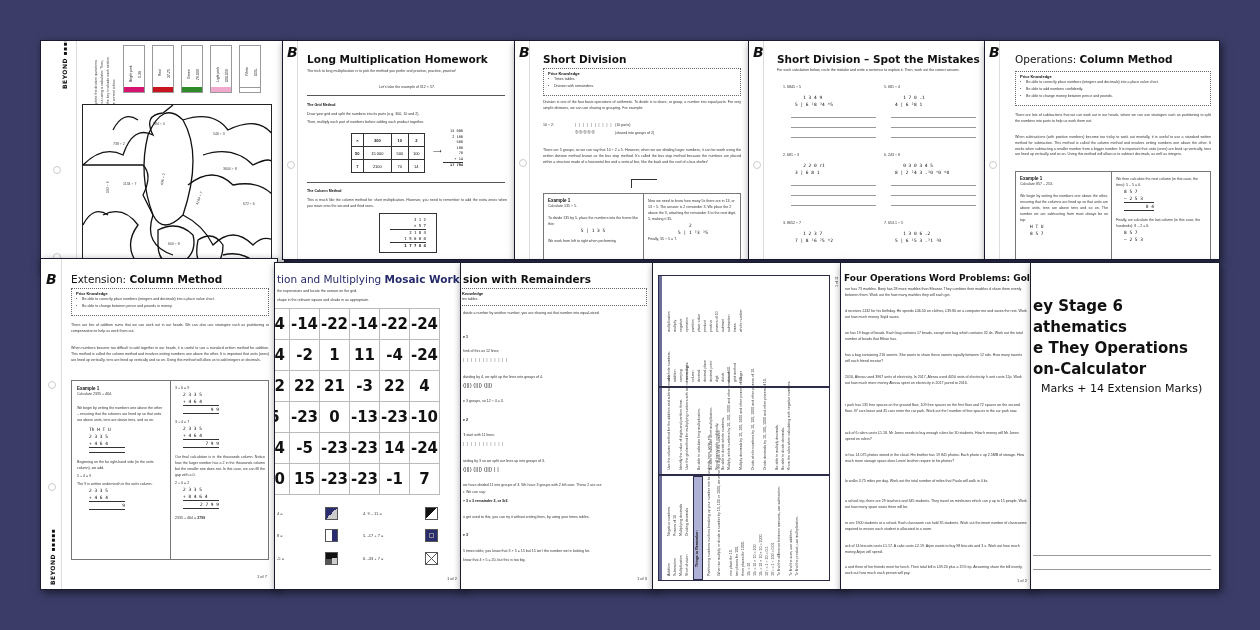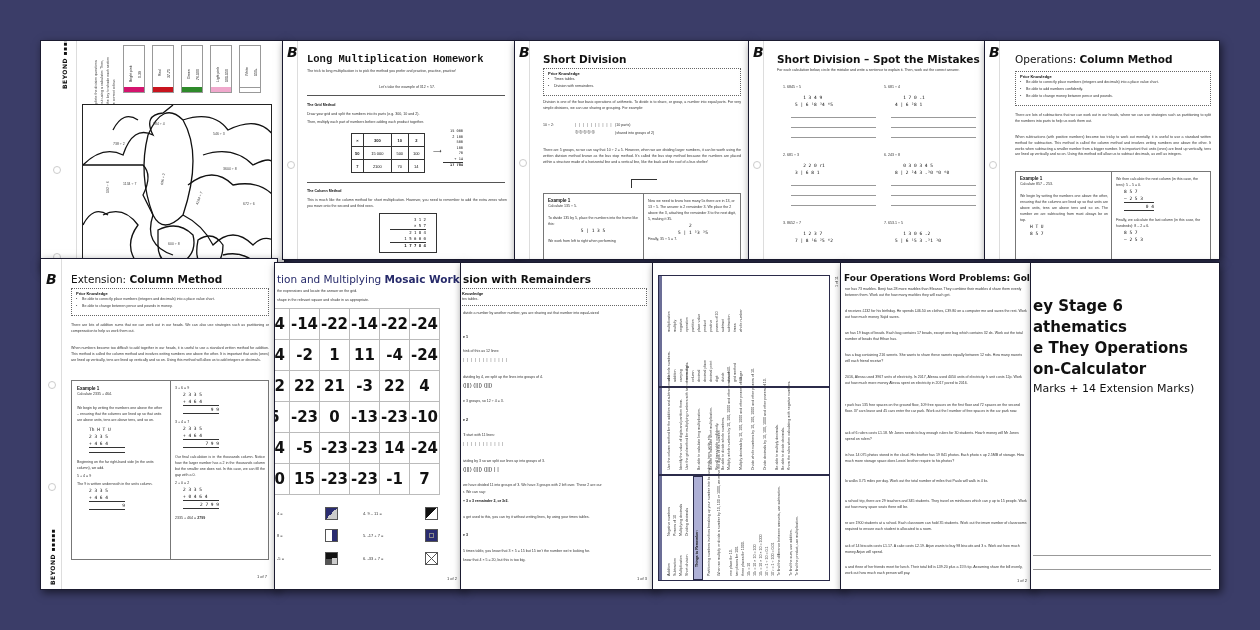--- a/index.html
+++ b/index.html
@@ -34,21 +34,21 @@
   table.mosaic { border-collapse: collapse; position: absolute; }
   table.mosaic td {
     border: 1px solid #bbb; text-align: center; font-family: "DejaVu Sans", sans-serif;
     font-weight: bold; font-size: 15px; width: 30px; height: 31px; color: #111;
     background:
       linear-gradient(45deg, transparent 49.3%, #ccc 49.3%, #ccc 50.7%, transparent 50.7%),
       linear-gradient(-45deg, transparent 49.3%, #ccc 49.3%, #ccc 50.7%, transparent 50.7%);
   }
   .rot { position: absolute; transform-origin: 0 0; }
   .cover-line { position: absolute; font-family: "DejaVu Sans", sans-serif; font-weight: bold; font-size: 15px; color: #111; white-space: nowrap; }
-  .cover-sub { position: absolute; font-family: "DejaVu Sans", sans-serif; font-size: 11px; color: #111; white-space: nowrap; }
+  .cover-sub { position: absolute; font-family: "DejaVu Sans", sans-serif; font-size: 11px; color: #111; white-space: nowrap; margin-left: 8px; }
   .spine-brand { position: absolute; font-family: "DejaVu Sans", sans-serif; font-weight: bold; font-size: 6px; transform: rotate(-90deg); transform-origin: 0 0; white-space: nowrap; letter-spacing: 0.5px; }
   .keycell { position: absolute; border: 1px solid #999; }
   .keycell .swatch { position: absolute; left: 0; right: 0; bottom: 0; height: 5px; }
   .keycell .lbl { position: absolute; font-size: 3.5px; transform: rotate(-90deg); transform-origin: 0 0; white-space: nowrap; }
   .colouring { position: absolute; border: 1px solid #222; background: #fff; overflow: hidden; }
   .wp-q { position: absolute; left: 4px; right: 6px; font-size: 3.6px; line-height: 5.5px; color: #333; }
   .mini-sq { position: absolute; width: 13px; height: 13px; border: 1px solid #555; }
   .mq { position: absolute; font-size: 4px; color: #333; white-space: nowrap; }
   .kw-table { position: absolute; border: 1.5px solid #2b2b4a; }
   .kw-band { position: absolute; background: #6b6d96; }
@@ -120,21 +120,21 @@
         <text x="115" y="100" transform="rotate(-70 115 100)">4284 ÷ 7</text>
       </g>
     </svg>
   </div>
 </div>
 
 <div class="page" style="left:282px; top:40px; width:236px; height:220px;">
   <div class="logo" style="left:4px; top:3px;">B</div>
   <div class="vline" style="left:14px; top:0; bottom:0;"></div>
   <div class="hole" style="left:4px; top:120px;"></div>
-  <div class="ptitle" style="left:24px; top:12px;font-family:Liberation Mono, monospace;">Long Multiplication Homework</div>
+  <div class="ptitle" style="left:24px; top:12px;">Long Multiplication Homework</div>
   <div class="para" style="left:24px; top:28px; width:200px;">The trick to long multiplication is to pick the method you prefer and practise, practise, practise!</div>
   <div class="para" style="left:24px; top:44px; width:200px; text-align:center;">Let's take the example of 312 × 57.</div>
   <div class="ruled" style="left:24px; top:54px; width:198px; background:#555;"></div>
   <div class="para" style="left:24px; top:62px; font-weight:bold; color:#111;">The Grid Method</div>
   <div class="para" style="left:24px; top:71px; width:200px;">Draw your grid and split the numbers into its parts (e.g. 300, 10 and 2).</div>
   <div class="para" style="left:24px; top:79px; width:200px;">Then, multiply each part of numbers before adding each product together.</div>
   <table class="grid" style="left:68px; top:92px; width:74px; height:40px;">
     <tbody>
         <tr>
       <td style="font-weight:bold">×</td>

